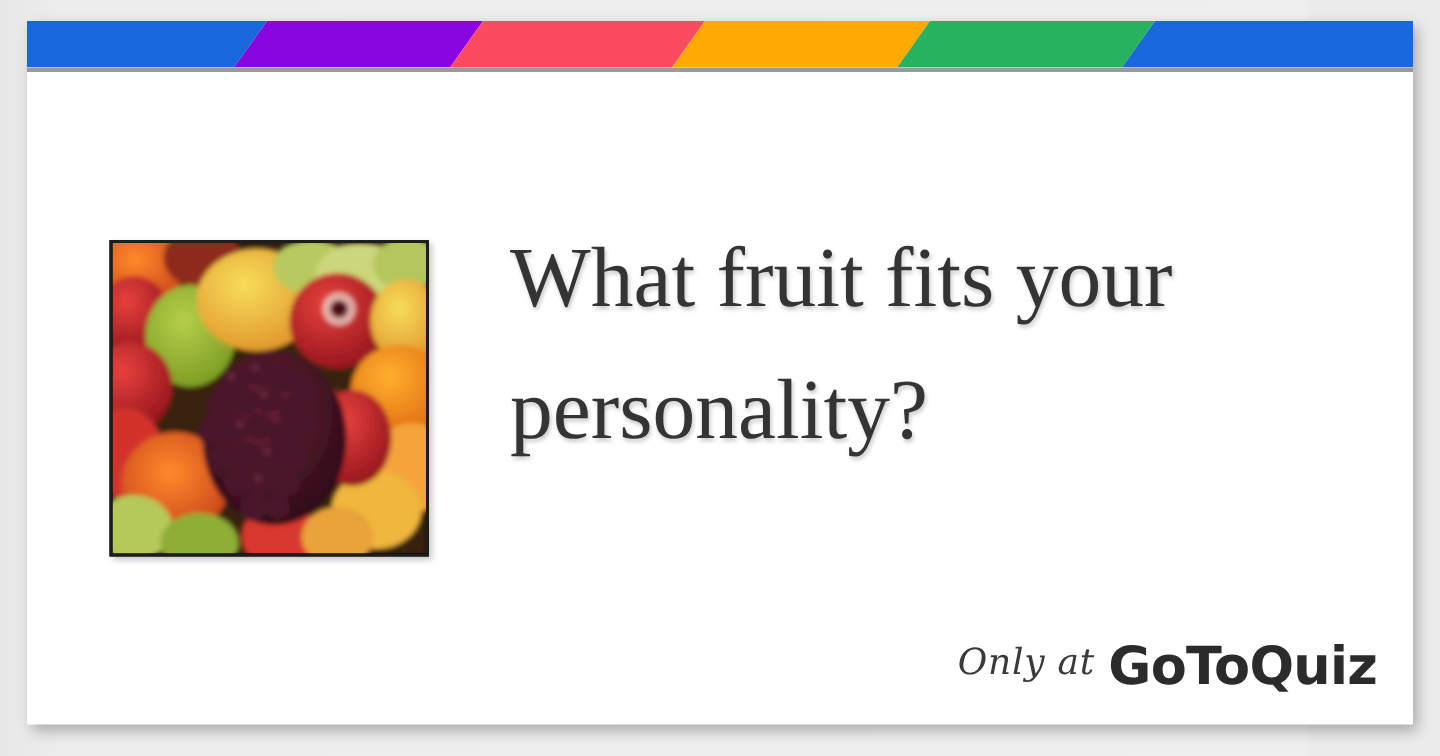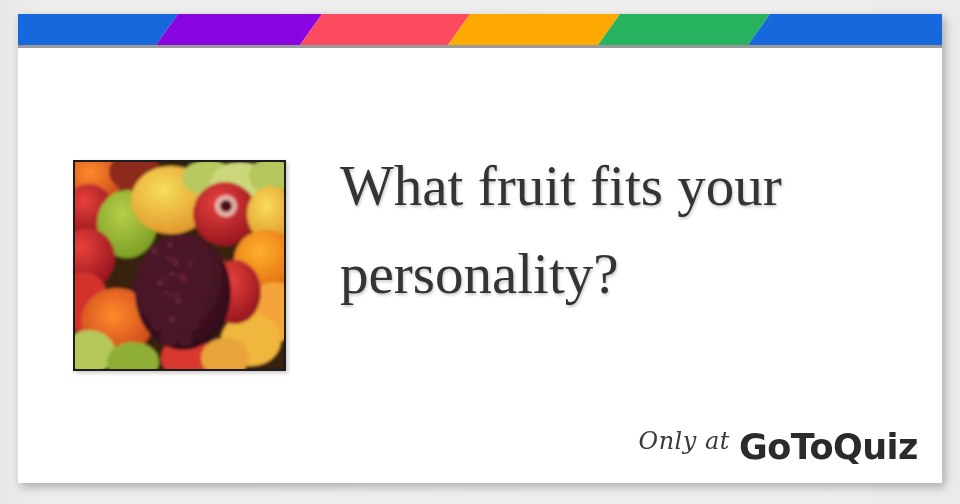--- a/index.html
+++ b/index.html
@@ -89,21 +89,21 @@
     text-shadow: 1px 2px 3px rgba(0,0,0,0.22);
     font-weight: 400;
   }
 
   
   .logo {
     position: absolute;
     right: 24px;
     bottom: 16px;
     display: flex;
-    align-items: center;
+    align-items: flex-start;
     gap: 9px;
   }
   .logo-onlyat {
     font-family: "DejaVu Serif", serif;
     font-style: italic;
     font-size: 24px;
     color: #3a3a3a;
     padding-bottom: 12px;
     letter-spacing: 0.5px;
   }

